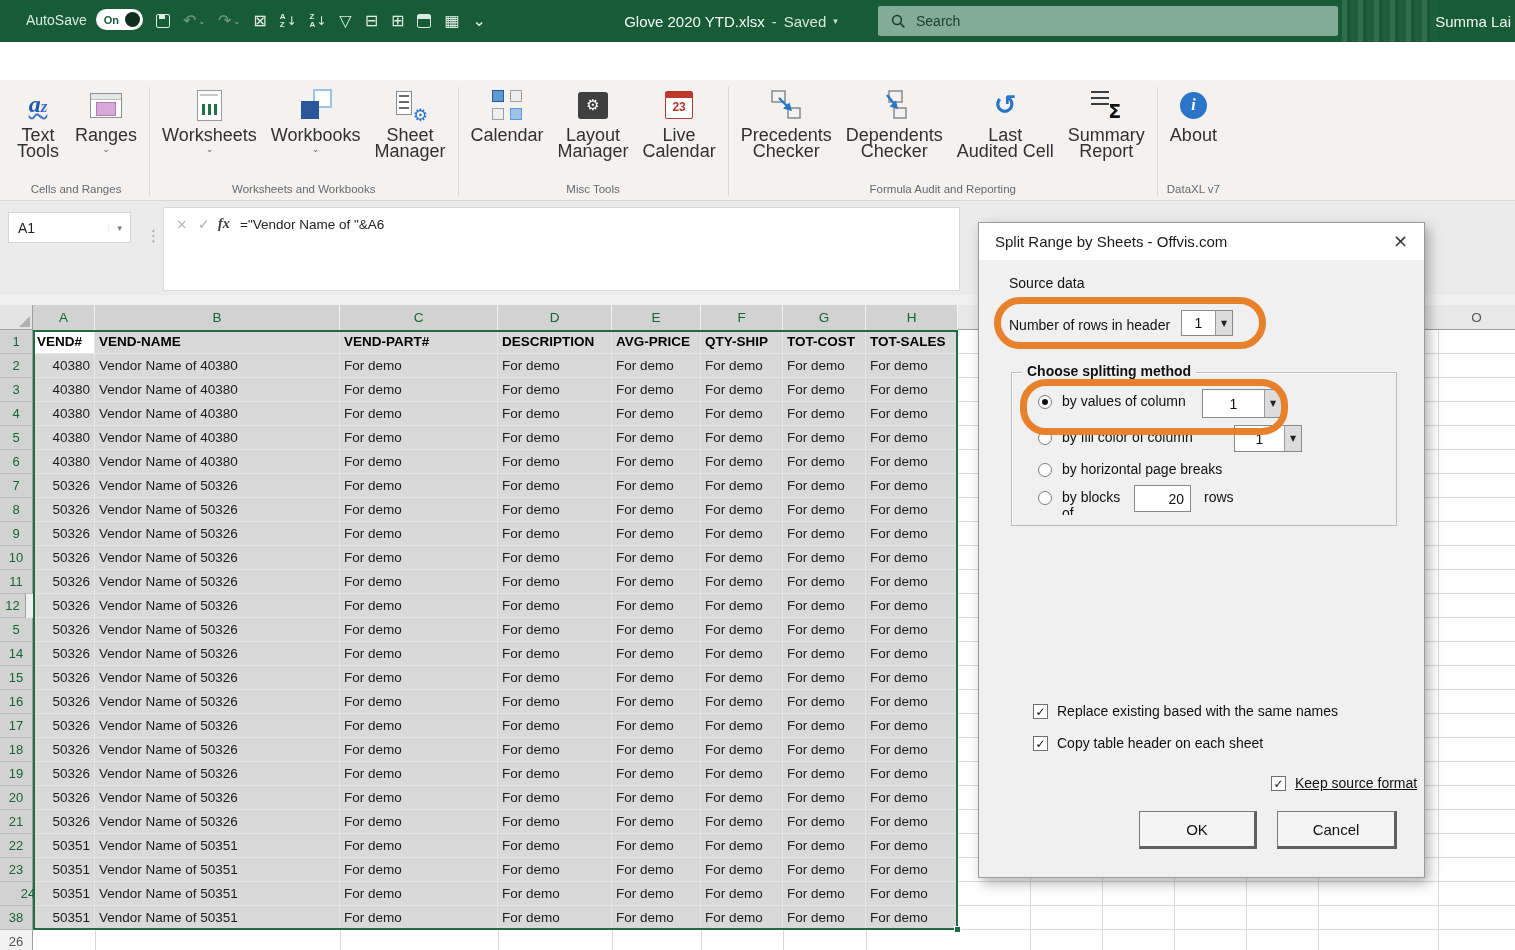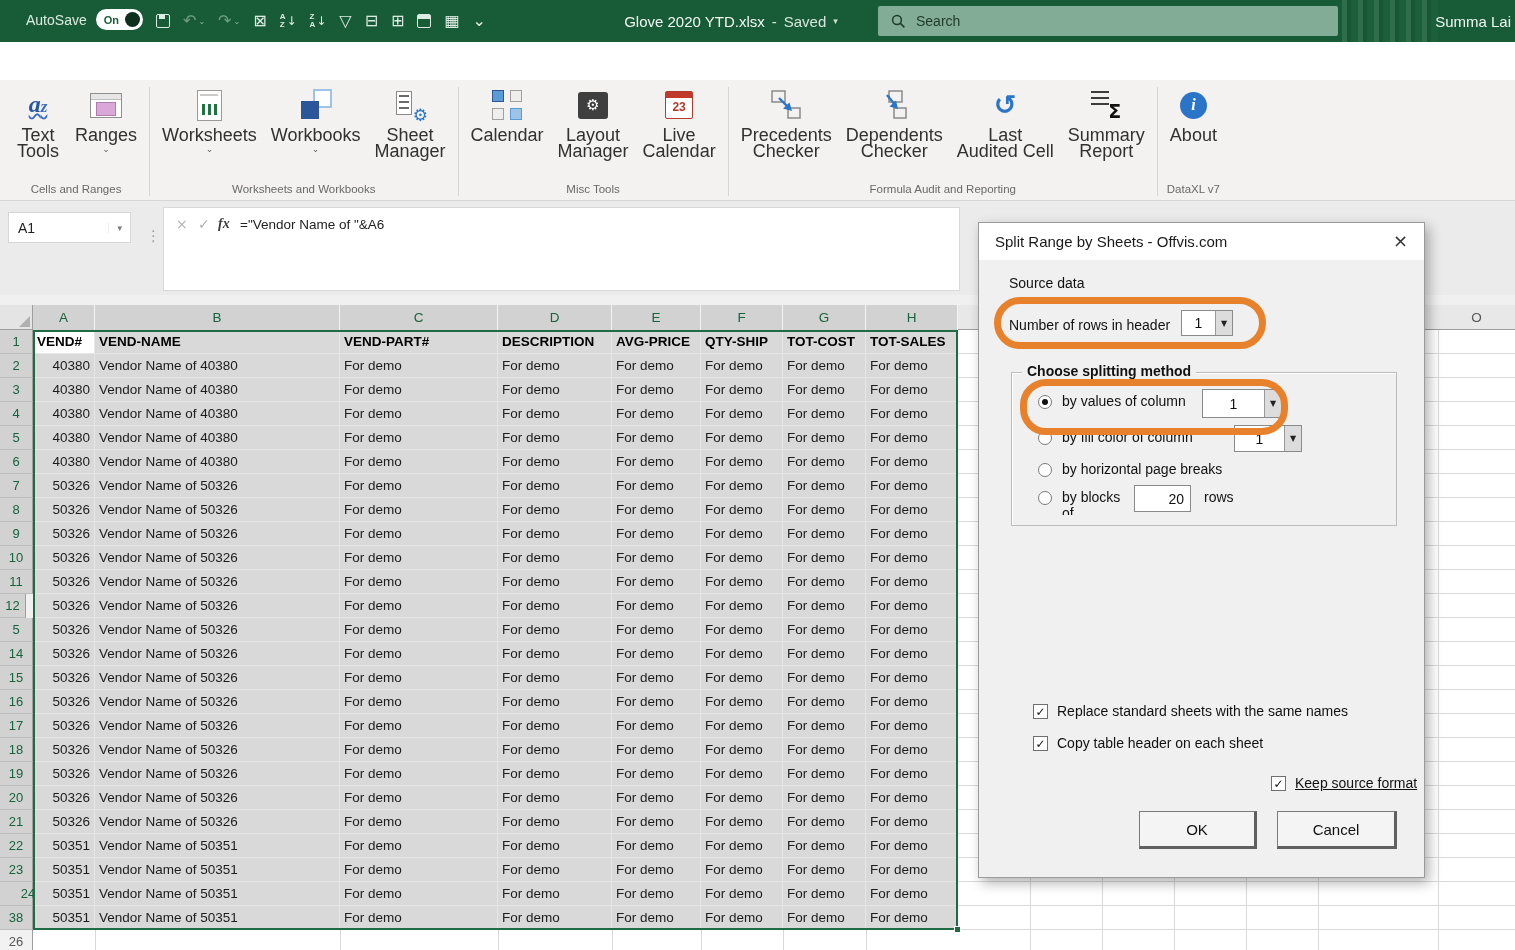--- a/index.html
+++ b/index.html
@@ -695,21 +695,21 @@
             <span class="opt-label wrapclip" style="left: 50px; top: 116px;">by blocks of</span>
             <div class="numbox" style="left: 122px; top: 112px; width: 57px; height: 27px;">20</div>
             <span class="opt-label" style="left: 192px; top: 116px;">rows</span>
           </div>
         <div class="oval" style="left:8px; top:6px; width:268px; height:56px;"></div>
       </div>
 
 
       <div id="dlgChecks">
           <span class="cbx glyph" style="left: 54px; top: 444px;">✓</span>
-          <span class="dlg-label" style="left: 78px; top: 443px;">Replace standard sheets with the same names</span>
+          <span class="dlg-label" style="left: 78px; top: 443px;">Replace existing based with the same names</span>
           <span class="cbx glyph" style="left: 54px; top: 476px;">✓</span>
           <span class="dlg-label" style="left: 78px; top: 475px;">Copy table header on each sheet</span>
           <span class="cbx glyph" style="left: 292px; top: 516px;">✓</span>
           <span class="dlg-label" style="left: 316px; top: 515px; text-decoration: underline;">Keep source format</span>
         </div>
 
       <button class="dlg-btn" style="left:160px; top:551px; width:118px; height:38px;">OK</button>
       <button class="dlg-btn" style="left:298px; top:551px; width:120px; height:38px;">Cancel</button>
     </div>
   </div>

